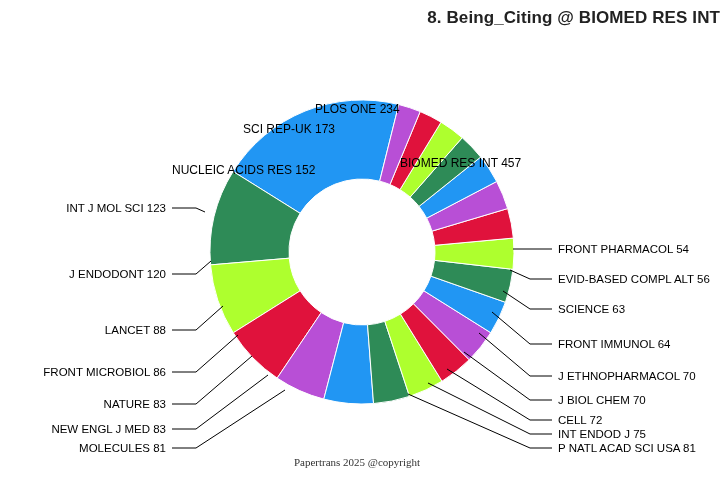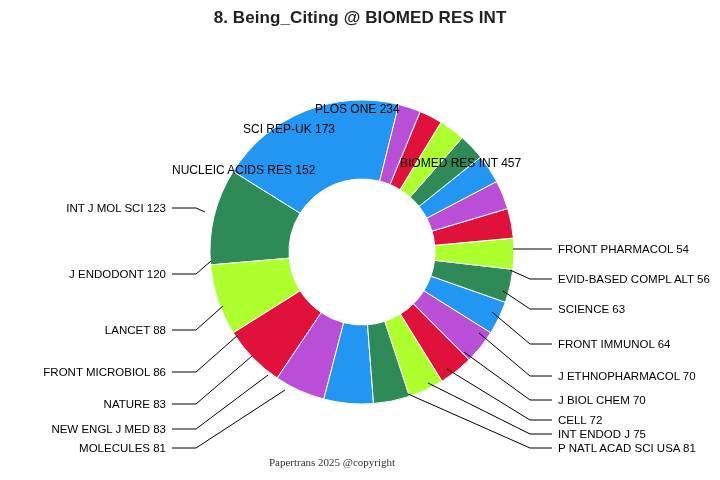--- a/index.html
+++ b/index.html
@@ -13,35 +13,36 @@
   }
   #chart-root{
     position:absolute;
     left:0;top:0;
     width:720px;height:480px;
   }
   #chart-title{
     position:absolute;
     left:0;top:8px;
     width:720px;
-    text-align:center;
+    text-align:right;
     font-size:17px;
     font-weight:bold;
     color:#222222;
     letter-spacing:0.1px;
     font-family:"Liberation Sans", sans-serif;
   }
   #chart-footer{
     position:absolute;
     left:0;top:456px;
     width:664px;
     text-align:center;
     font-size:11px;
     color:#333333;
     font-family:"Liberation Serif", serif;
+    padding-left:25px;
   }
   svg#donut-svg{
     position:absolute;
     left:0;top:0;
     width:720px;height:480px;
     display:block;
   }
   .slice-path{stroke:#ffffff;stroke-width:1;}
   .leader-line{stroke:#000000;stroke-width:1;fill:none;}
   .outside-label{

